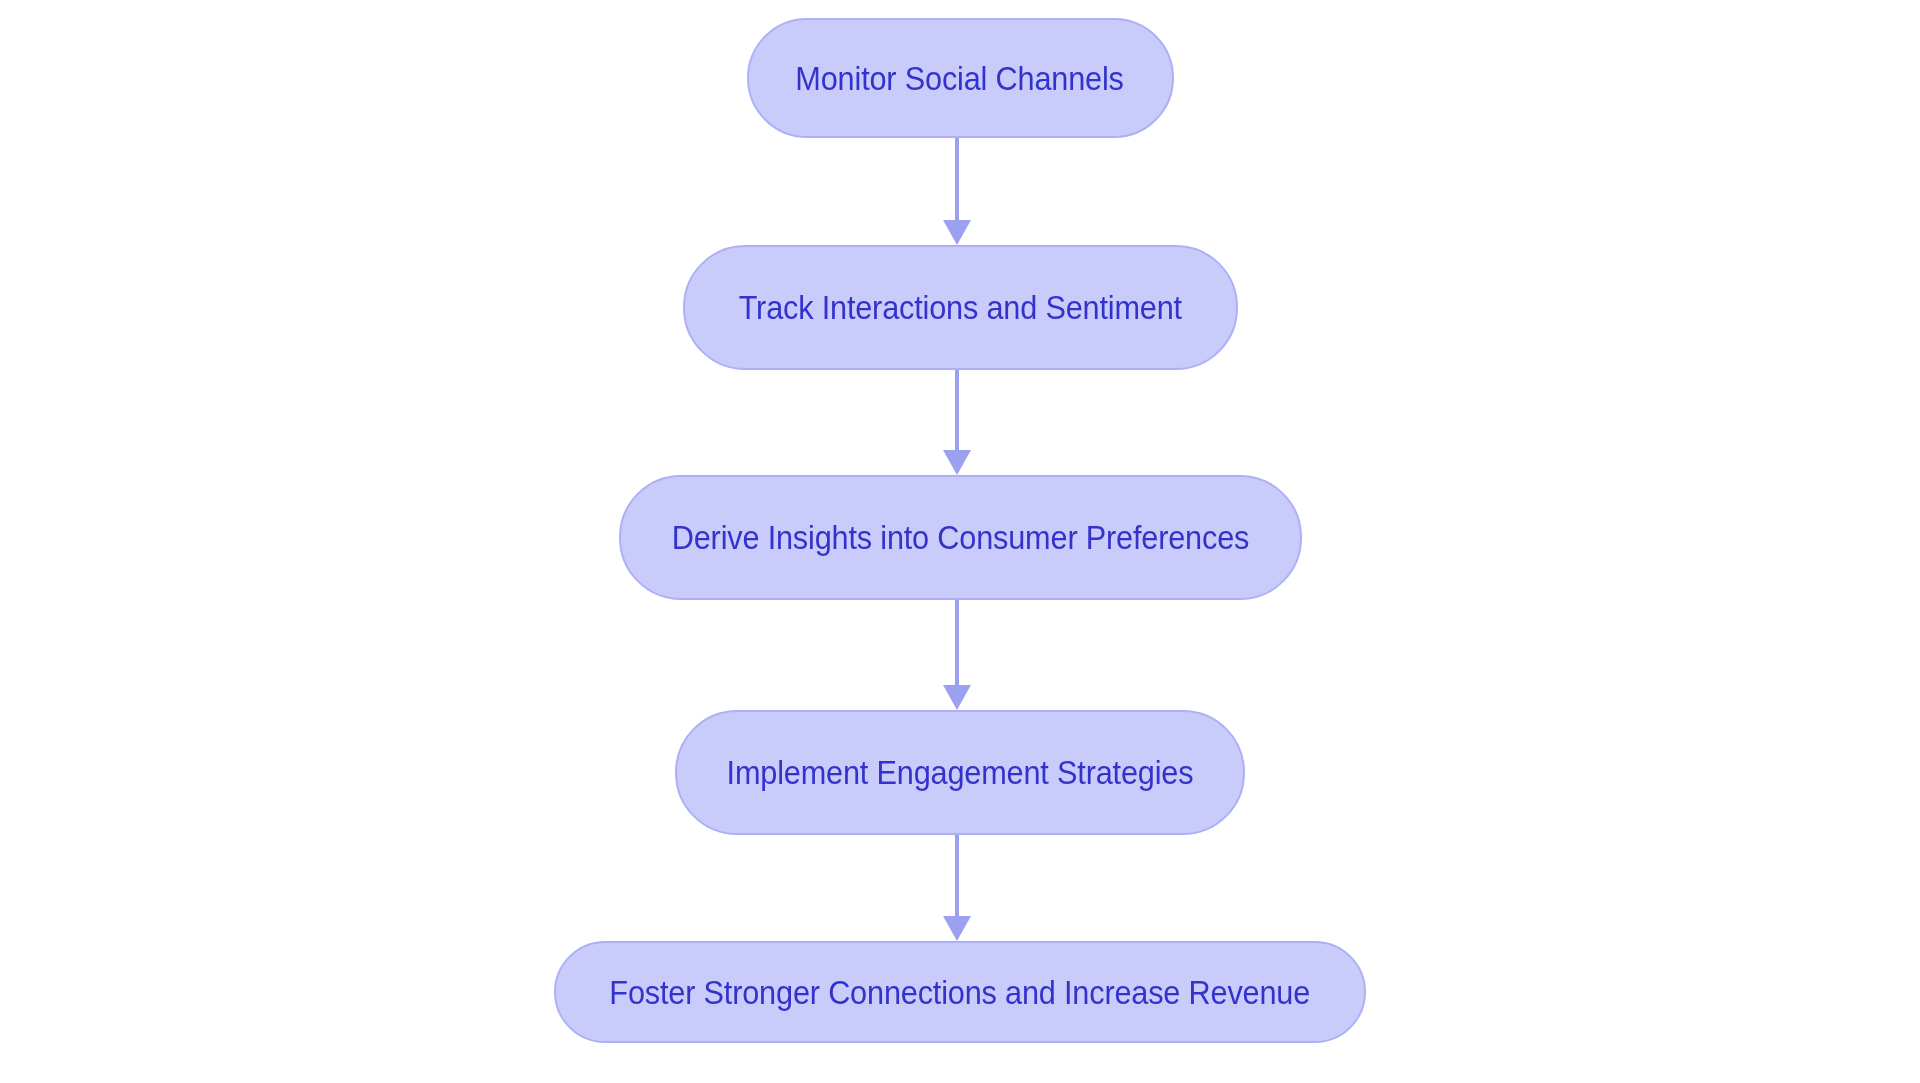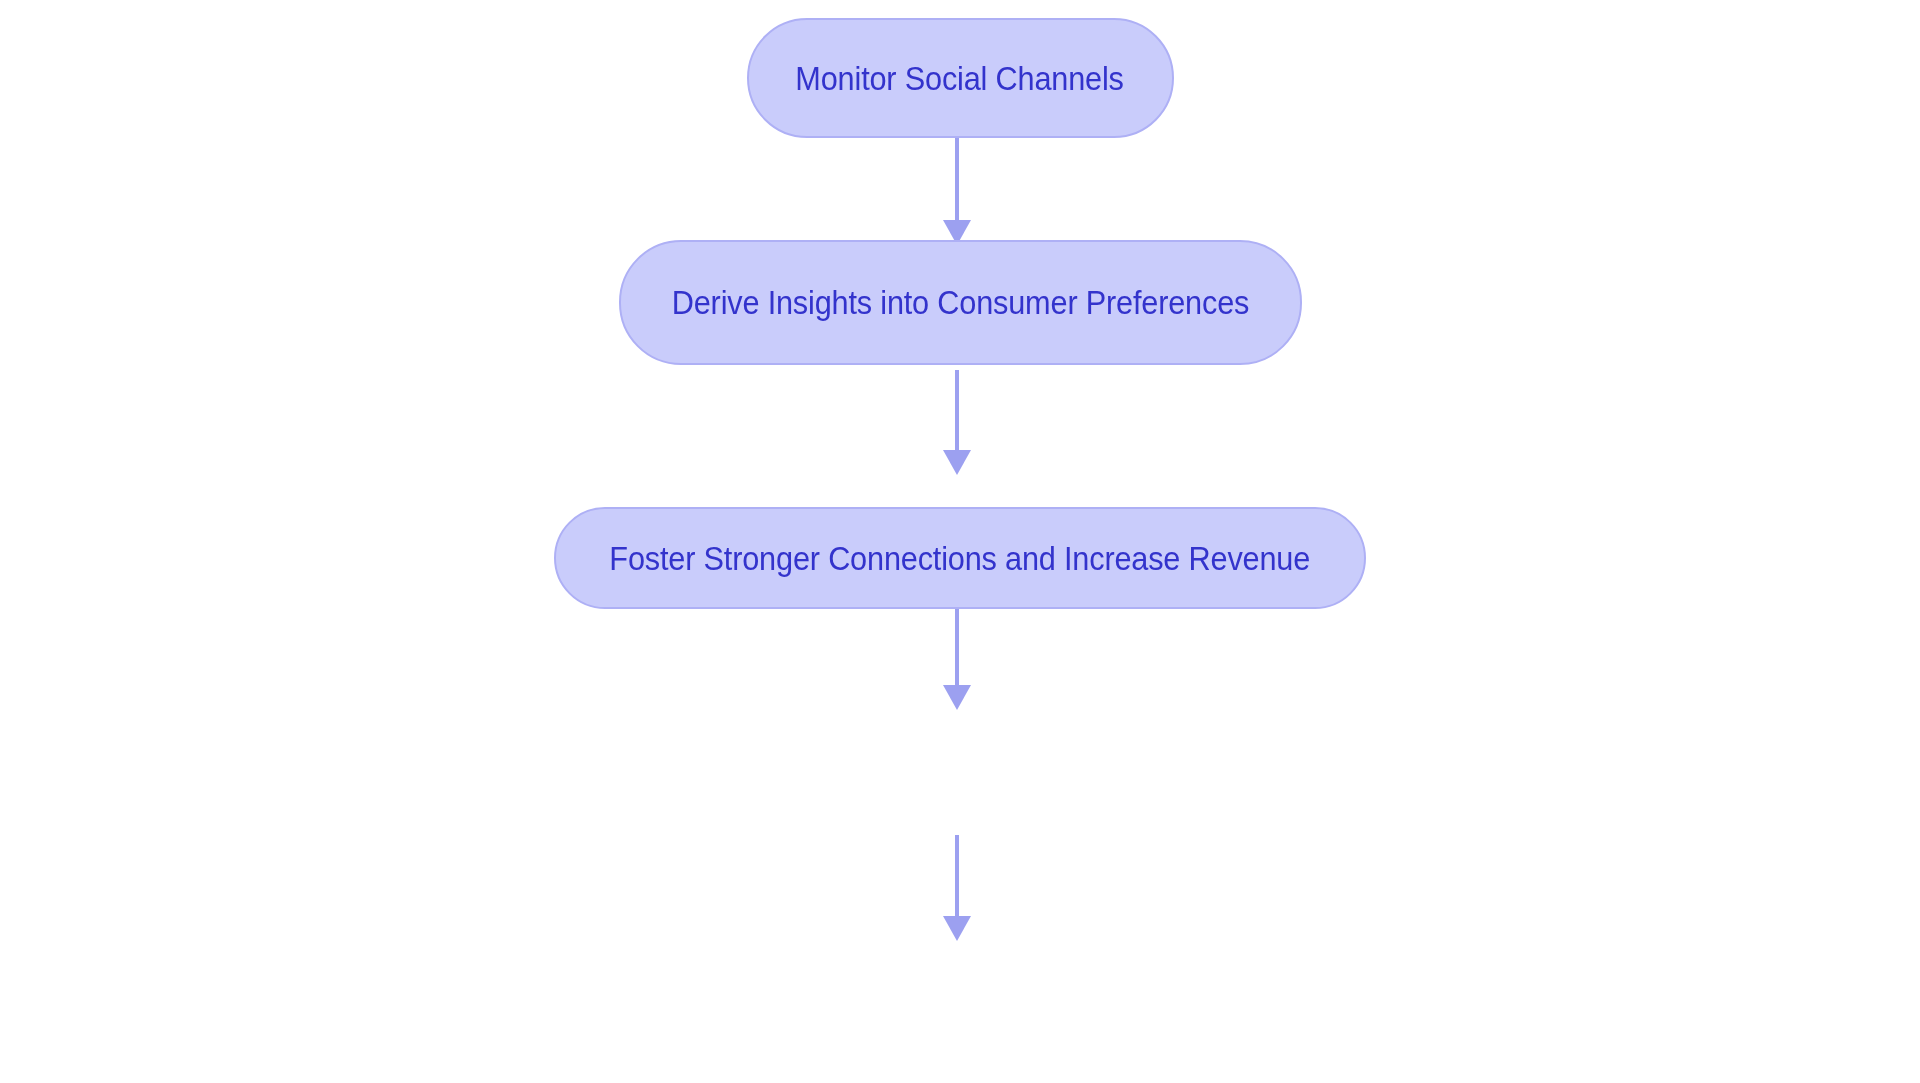--- a/index.html
+++ b/index.html
@@ -23,21 +23,20 @@
   
   .flow-column {
     position: absolute;
     left: 0;
     top: 0;
     width: 1920px;
     height: 1083px;
     display: flex;
     flex-direction: column;
     align-items: center;
-    gap: 36px;
   }
 
   
   .flow-node {
     box-sizing: border-box;
     display: flex;
     align-items: center;
     justify-content: center;
     background: #c9ccfb;
     border: 2px solid #aeb0f5;
@@ -54,21 +53,21 @@
     line-height: 1;
     font-weight: 400;
     color: #3333cc;
     transform: scaleX(0.93);
     transform-origin: center center;
   }
 
   
   .node-1 { width: 427px; height: 120px; margin-top: 18px; }
   .node-2 { width: 555px; height: 125px; margin-top: 107px; }
-  .node-3 { width: 683px; height: 125px; margin-top: 66px; }
+  .node-3 { width: 683px; height: 125px; margin-top: 105px; }
   .node-4 { width: 570px; height: 125px; margin-top: 110px; }
   .node-5 { width: 812px; height: 102px; margin-top: 106px; }
 
   
   .connector {
     position: absolute;
     left: 957px;
     width: 34px;
     margin-left: -17px;
     pointer-events: none;
@@ -112,24 +111,30 @@
       <polygon points="17,106 3,81 31,81" fill="#9ca0f0"></polygon>
     </svg>
   </div>
 
   <div class="flow-column">
 
     <div class="flow-node node-1">
       <span class="node-label">Monitor Social Channels</span>
     </div>
 
+    <div class="flow-node node-2">
+      <span class="node-label">Track Interactions and Sentiment</span>
+    </div>
 
     <div class="flow-node node-3">
       <span class="node-label">Derive Insights into Consumer Preferences</span>
     </div>
 
+    <div class="flow-node node-4">
+      <span class="node-label">Implement Engagement Strategies</span>
+    </div>
 
     <div class="flow-node node-5">
       <span class="node-label">Foster Stronger Connections and Increase Revenue</span>
     </div>
 
   </div>
 </div>
 
 </body></html>

